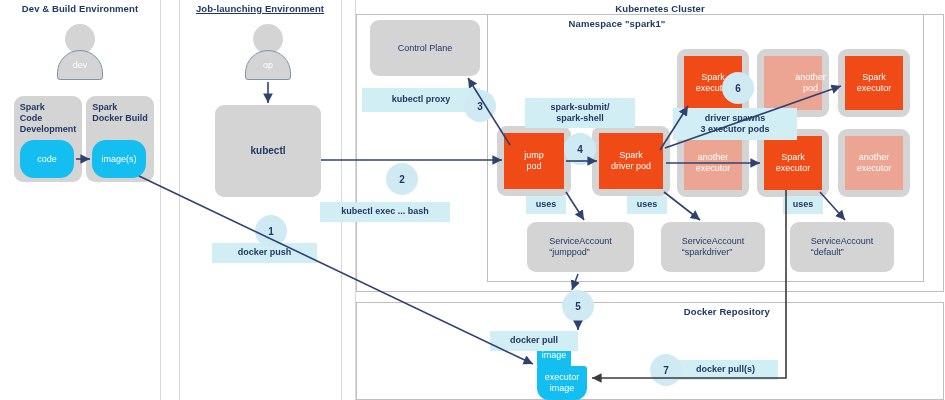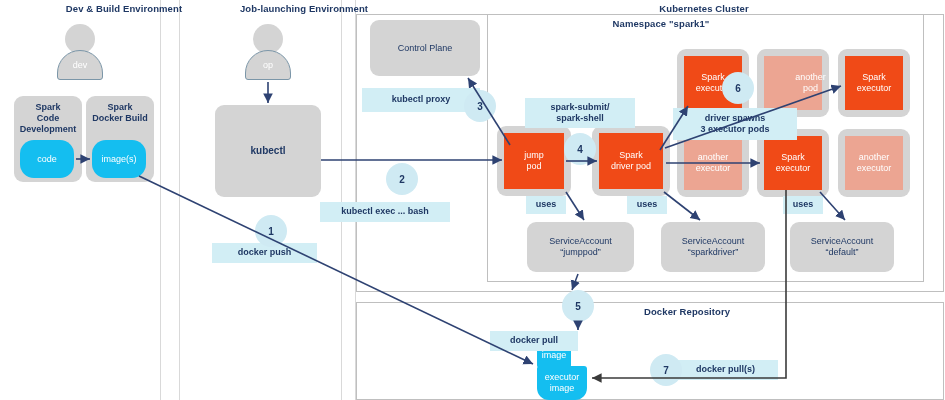--- a/index.html
+++ b/index.html
@@ -2,25 +2,25 @@
 <html><head>
 <meta charset="utf-8">
 <style>
   html,body{margin:0;padding:0;background:#ffffff;}
   body{width:945px;height:400px;position:relative;overflow:hidden;
        font-family:"Liberation Sans","DejaVu Sans",sans-serif;
        color:#1F3864;}
   
   .vline{position:absolute;top:0;width:1px;height:400px;background:#d9d9d9;}
   .secttitle{position:absolute;font-size:9.5px;font-weight:bold;color:#1F3864;
-             text-align:center;letter-spacing:.1px;white-space:nowrap;margin-left:44px;}
+             text-align:center;letter-spacing:.1px;white-space:nowrap;}
   .frame{position:absolute;border:1px solid #bfbfbf;box-sizing:border-box;background:transparent;}
   
   .gbox{position:absolute;background:#d4d4d4;border-radius:9px;
-        display:flex;align-items:center;justify-content:center;text-align:center;
+        display:flex;align-items:center;justify-content:center;
         font-size:9px;line-height:1.22;color:#1F3864;box-sizing:border-box;}
   .gbox.t{align-items:flex-start;padding-top:6px;}
   .cyan{position:absolute;background:#14BEF0;border-radius:14px;
         display:flex;align-items:center;justify-content:center;text-align:center;
         font-size:9px;line-height:1.2;color:#ffffff;box-sizing:border-box;}
   .orange{position:absolute;background:#F04A17;
         display:flex;align-items:center;justify-content:center;text-align:center;
         font-size:9px;line-height:1.2;color:#ffffff;box-sizing:border-box;}
   .orange.faded{background:#ECA592;}
   
@@ -44,30 +44,30 @@
 </style>
 </head>
 <body>
 
 <div class="vline" style="left:160px;"></div>
 <div class="vline" style="left:179px;"></div>
 <div class="vline" style="left:341px;"></div>
 <div class="vline" style="left:355px;"></div>
 
 <div class="secttitle" style="left:0px;top:3px;width:160px;">Dev &amp; Build Environment</div>
-<div class="secttitle" style="left:179px;top:3px;width:162px;">Job-launching Environment</div>
+<div class="secttitle" style="left:179px;top:3px;width:162px;text-decoration:underline;">Job-launching Environment</div>
 <div class="secttitle" style="left:560px;top:3px;width:200px;">Kubernetes Cluster</div>
 
 <div class="frame" style="left:356px;top:14px;width:588px;height:278px;"></div>
 
 <div class="frame" style="left:487px;top:14px;width:437px;height:268px;"></div>
 <div class="secttitle" style="left:487px;top:18px;width:260px;">Namespace "spark1"</div>
 
 <div class="frame" style="left:356px;top:302px;width:588px;height:98px;"></div>
-<div class="secttitle" style="left:600px;top:306px;width:170px;text-align:left;">Docker Repository</div>
+<div class="secttitle" style="left:600px;top:306px;width:170px;text-align:right;">Docker Repository</div>
 
 <div class="person" style="left:57px;top:24px;width:46px;height:58px;">
   <div class="head"></div>
   <div class="body">dev</div>
 </div>
 
 <div class="gbox t" style="left:14px;top:96px;width:68px;height:86px;white-space:pre-line;font-weight:bold;">Spark
 Code
 Development</div>
 <div class="gbox t" style="left:86px;top:96px;width:68px;height:86px;white-space:pre-line;font-weight:bold;">Spark

